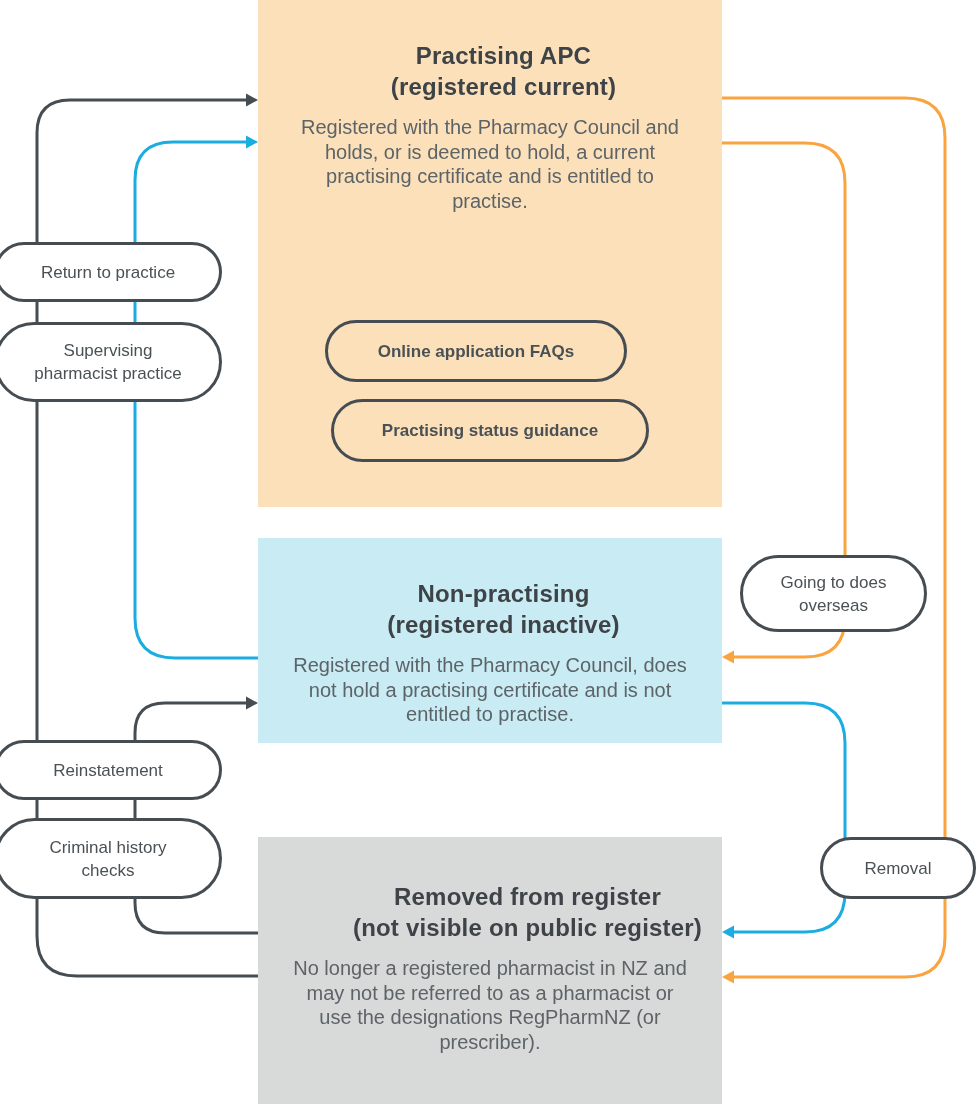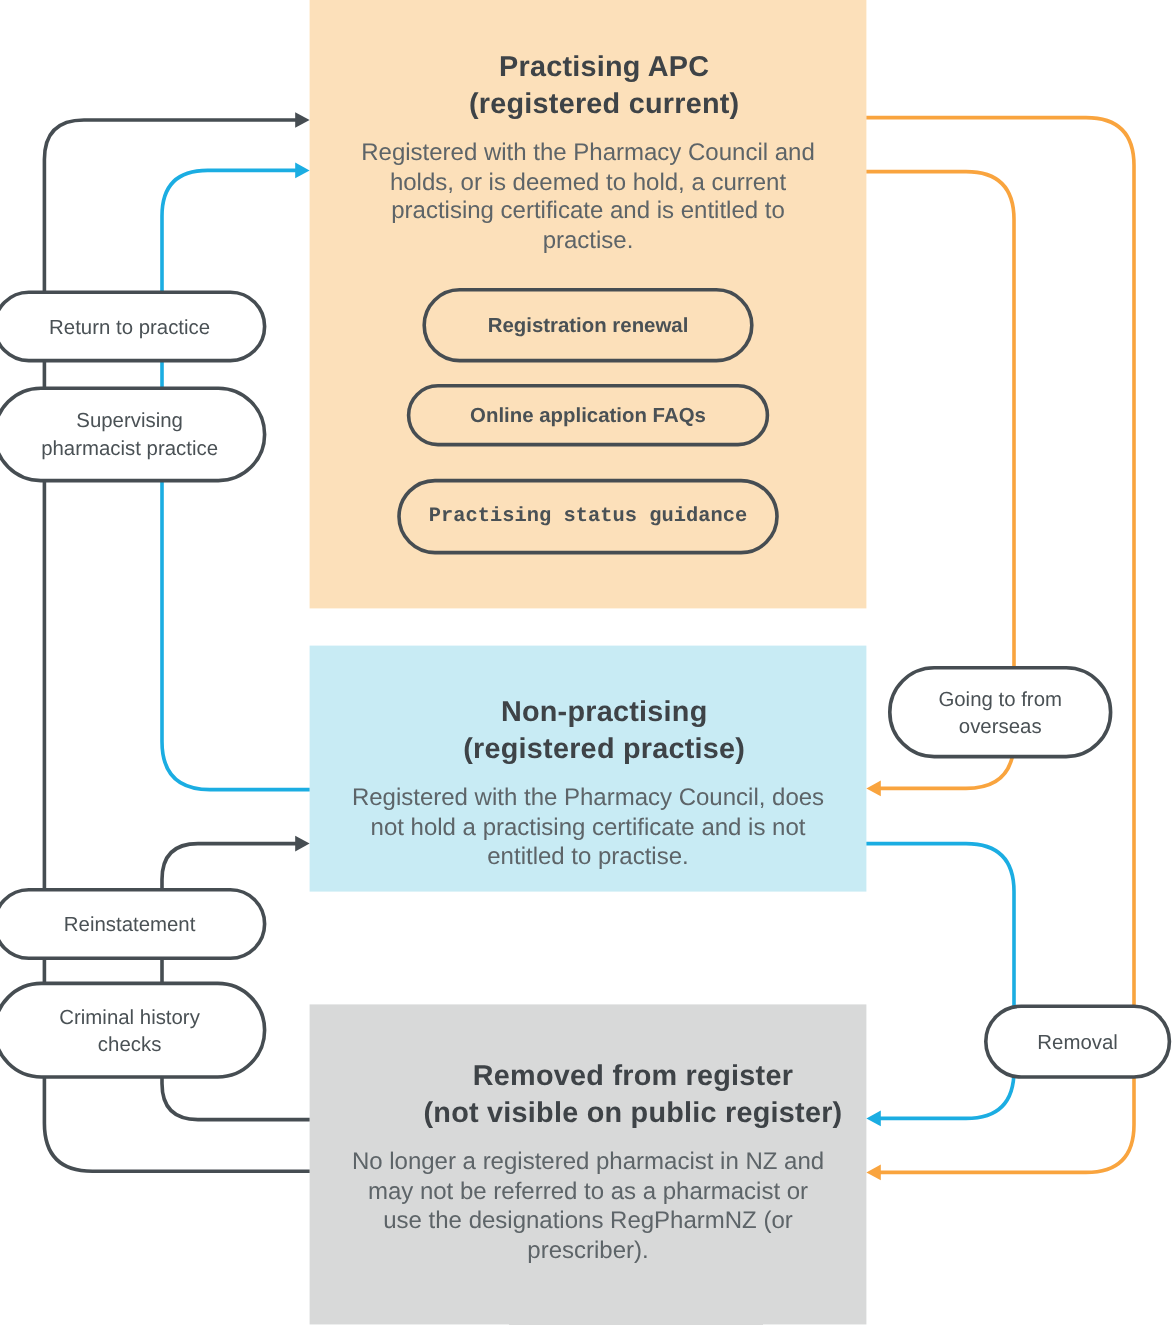--- a/index.html
+++ b/index.html
@@ -42,49 +42,46 @@
   .inner-pill{background:transparent;font-weight:600;z-index:1;}
   
   #pill-return{left:-6px;top:242px;width:228px;height:60px;}
   #pill-supervising{left:-6px;top:322px;width:228px;height:80px;}
   #pill-reinstatement{left:-6px;top:740px;width:228px;height:60px;}
   #pill-criminal{left:-6px;top:818px;width:228px;height:81px;}
   #pill-overseas{left:740px;top:555px;width:187px;height:77px;}
   #pill-removal{left:820px;top:837px;width:156px;height:62px;align-items:center;}
   
   #link-renewal{left:94px;top:240px;width:276px;height:62px;}
-  #link-faqs{left:81px;top:320px;width:302px;height:52px;}
-  #link-guidance{left:73px;top:399px;width:318px;height:63px;font-family:Liberation Mono, monospace;}
+  #link-faqs{left:67px;top:320px;width:302px;height:62px;}
+  #link-guidance{left:73px;top:399px;width:318px;height:63px;}
 </style>
 </head>
 <body>
 
 <div id="stage">
 
   <div class="box" id="box-practising">
     <div class="box-title">
       <span>Practising APC</span>
       <span>(registered current)</span>
     </div>
     <div class="box-desc">Registered with the Pharmacy Council and holds, or is deemed to hold, a current practising certificate and is entitled to practise.</div>
-    <div class="pill inner-pill" id="link-renewal">
-      <span>Registration renewal</span>
-    </div>
     <div class="pill inner-pill" id="link-faqs">
       <span>Online application FAQs</span>
     </div>
     <div class="pill inner-pill" id="link-guidance">
       <span>Practising status guidance</span>
     </div>
   </div>
 
   <div class="box" id="box-nonpractising">
     <div class="box-title">
       <span>Non-practising</span>
-      <span>(registered practise)</span>
+      <span>(registered inactive)</span>
     </div>
     <div class="box-desc">Registered with the Pharmacy Council, does not hold a practising certificate and is not entitled to practise.</div>
   </div>
 
   <div class="box" id="box-removed">
     <div class="box-title">
       <span>Removed from register</span>
       <span>(not visible on public register)</span>
     </div>
     <div class="box-desc">No longer a registered pharmacist in NZ and may not be referred to as a pharmacist or use the designations RegPharmNZ (or prescriber).</div>
@@ -119,20 +116,20 @@
     <span>pharmacist practice</span>
   </div>
   <div class="pill" id="pill-reinstatement">
     <span>Reinstatement</span>
   </div>
   <div class="pill" id="pill-criminal">
     <span>Criminal history</span>
     <span>checks</span>
   </div>
   <div class="pill" id="pill-overseas">
-    <span>Going to from</span>
+    <span>Going to does</span>
     <span>overseas</span>
   </div>
   <div class="pill" id="pill-removal">
     <span>Removal</span>
   </div>
 
 </div>
 
 </body></html>

